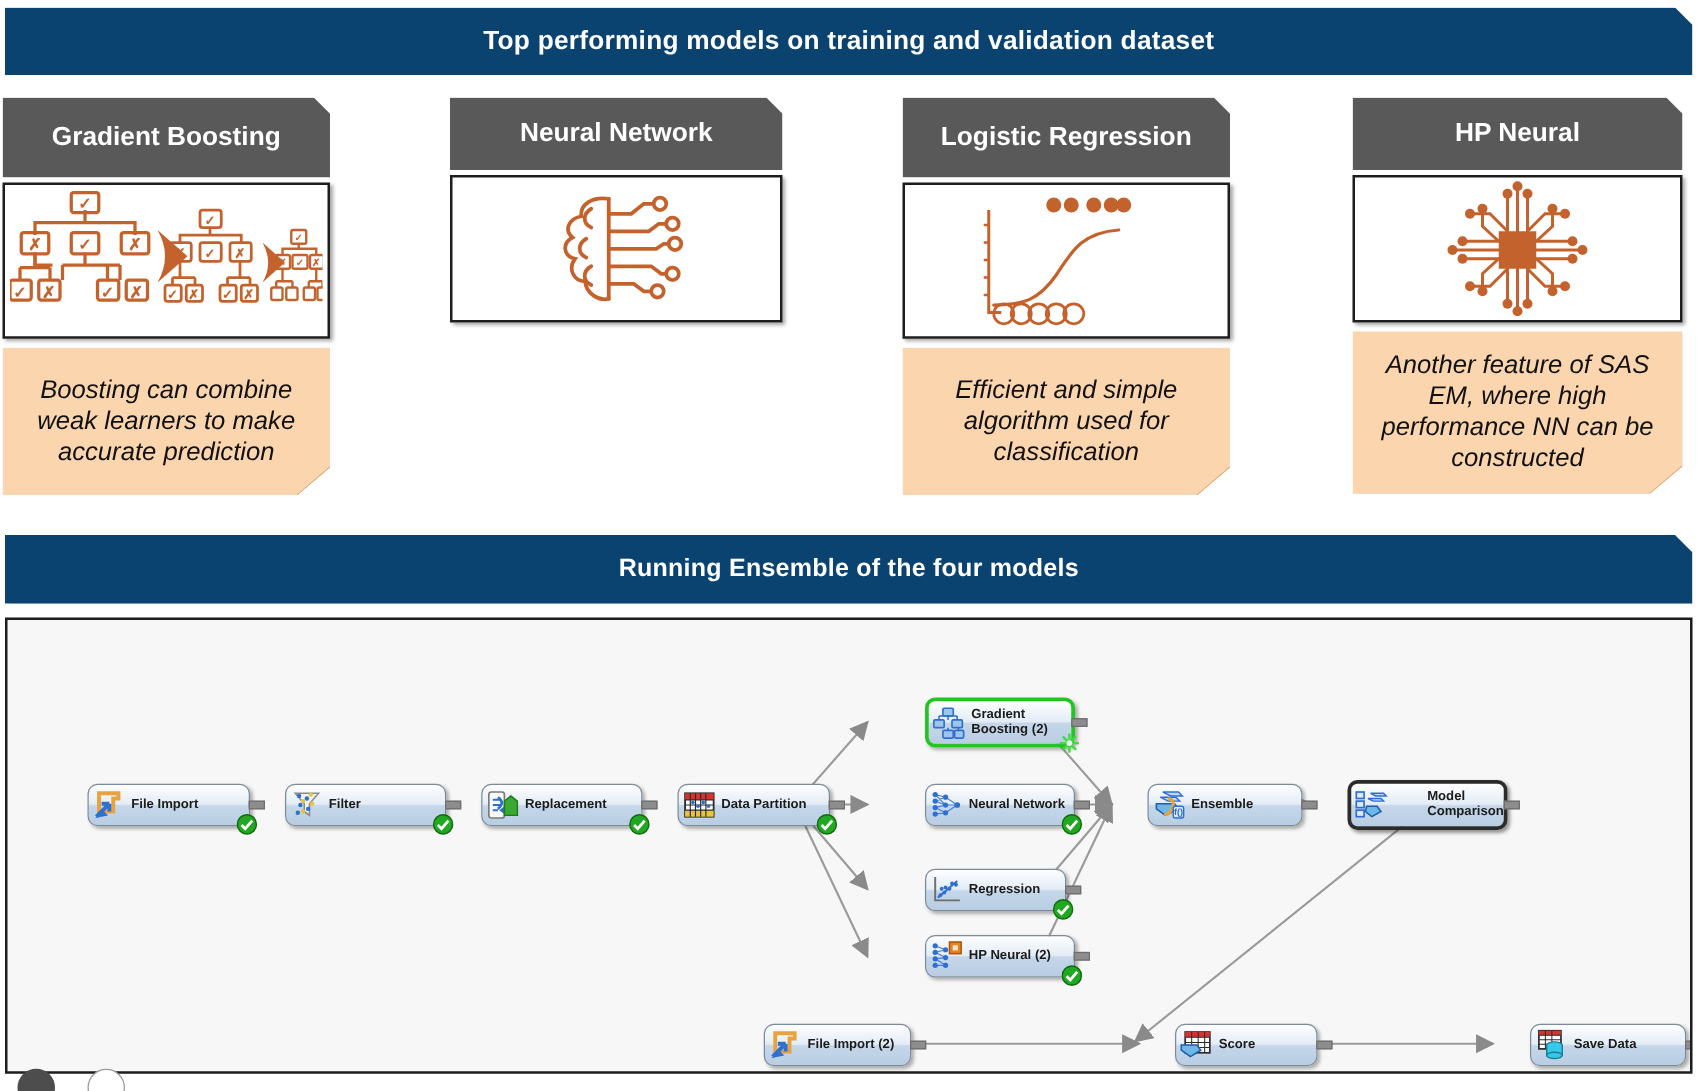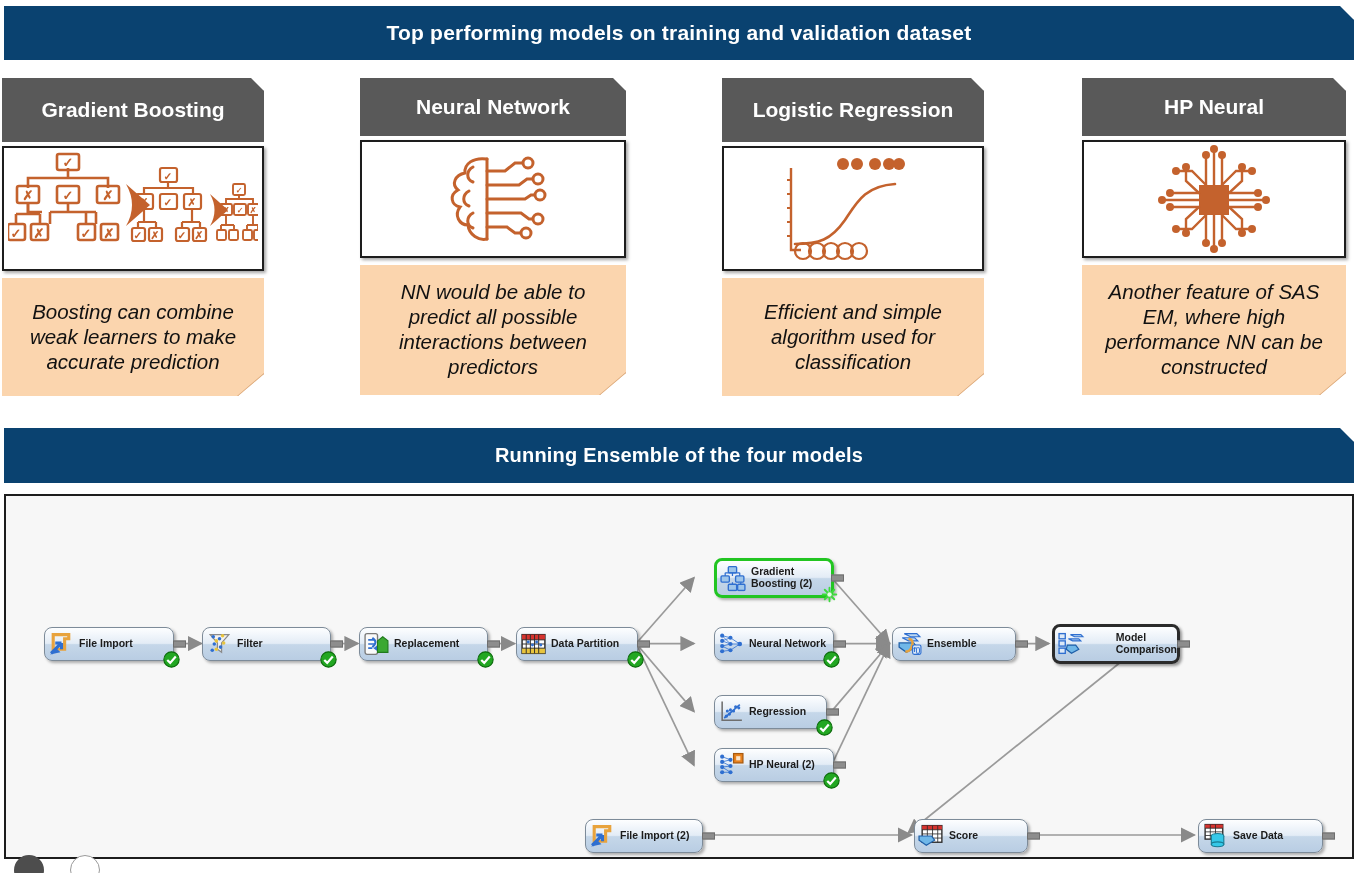--- a/index.html
+++ b/index.html
@@ -54,21 +54,21 @@
   
   #canvas { position:absolute; left:4px; top:494px; width:1350px; height:365px;
     background:#f7f7f7; border:2.5px solid #1d1d1d; overflow:hidden; }
   #wires { position:absolute; inset:0; }
 
   .node { position:absolute; height:34px; border-radius:8px;
     border:1px solid #7d8b99;
     background:linear-gradient(#fdfeff 0%, #e3ecf6 48%, #c5d7e9 52%, #b9cde3 100%);
     box-shadow:2px 2px 3px rgba(0,0,0,.30);
     display:flex; align-items:center; padding-left:34px;
-    font-size:10.5px; font-weight:bold; color:#1b1b1b; line-height:1.12; }
+    font-size:10.5px; font-weight:bold; color:#1b1b1b; line-height:1.12;margin-left:26px; }
   .node.two-line { height:40px; }
   .node .nlabel { white-space:pre-line; }
   .node .nicon { position:absolute; left:3px; top:50%; transform:translateY(-50%);
     width:27px; height:27px; }
   .node .port { position:absolute; right:-13px; top:50%; transform:translateY(-50%);
     width:13px; height:7px; background:#8d8d8d; border:1px solid #6e6e6e; }
   .node .badge { position:absolute; right:-7px; bottom:-8px; width:17px; height:17px; }
   .node.selected { border:3px solid #22c522; }
   .node.framed { border:3px solid #2b2b2b; box-shadow:2px 2px 3px rgba(0,0,0,.4);justify-content:flex-end; }
 
@@ -184,24 +184,20 @@
         <path d="M54 80 H74 L82 86 H88"></path>
       </g>
       <g fill="#fff" stroke="#c4622d" stroke-width="3">
         <circle cx="95" cy="16" r="5"></circle>
         <circle cx="105" cy="32" r="5"></circle>
         <circle cx="107" cy="48" r="5"></circle>
         <circle cx="105" cy="72" r="5"></circle>
         <circle cx="93" cy="86" r="5"></circle>
       </g>
     </svg>
-  </div>
-  <div class="card-note">
-    <span>NN would be able to predict all possible interactions between predictors</span>
-    <span class="fold"></span>
   </div>
 </div>
 
 <div class="card" id="card-3">
   <div class="card-head">HP Neural</div>
   <div class="card-pic">
     <svg width="120" height="112" viewBox="0 0 120 112">
       <rect x="45" y="42" width="30" height="30" fill="#c4622d"></rect>
       <g stroke="#c4622d" stroke-width="2.4" fill="none" stroke-linecap="round">
         <path d="M52 42 V14"></path>

